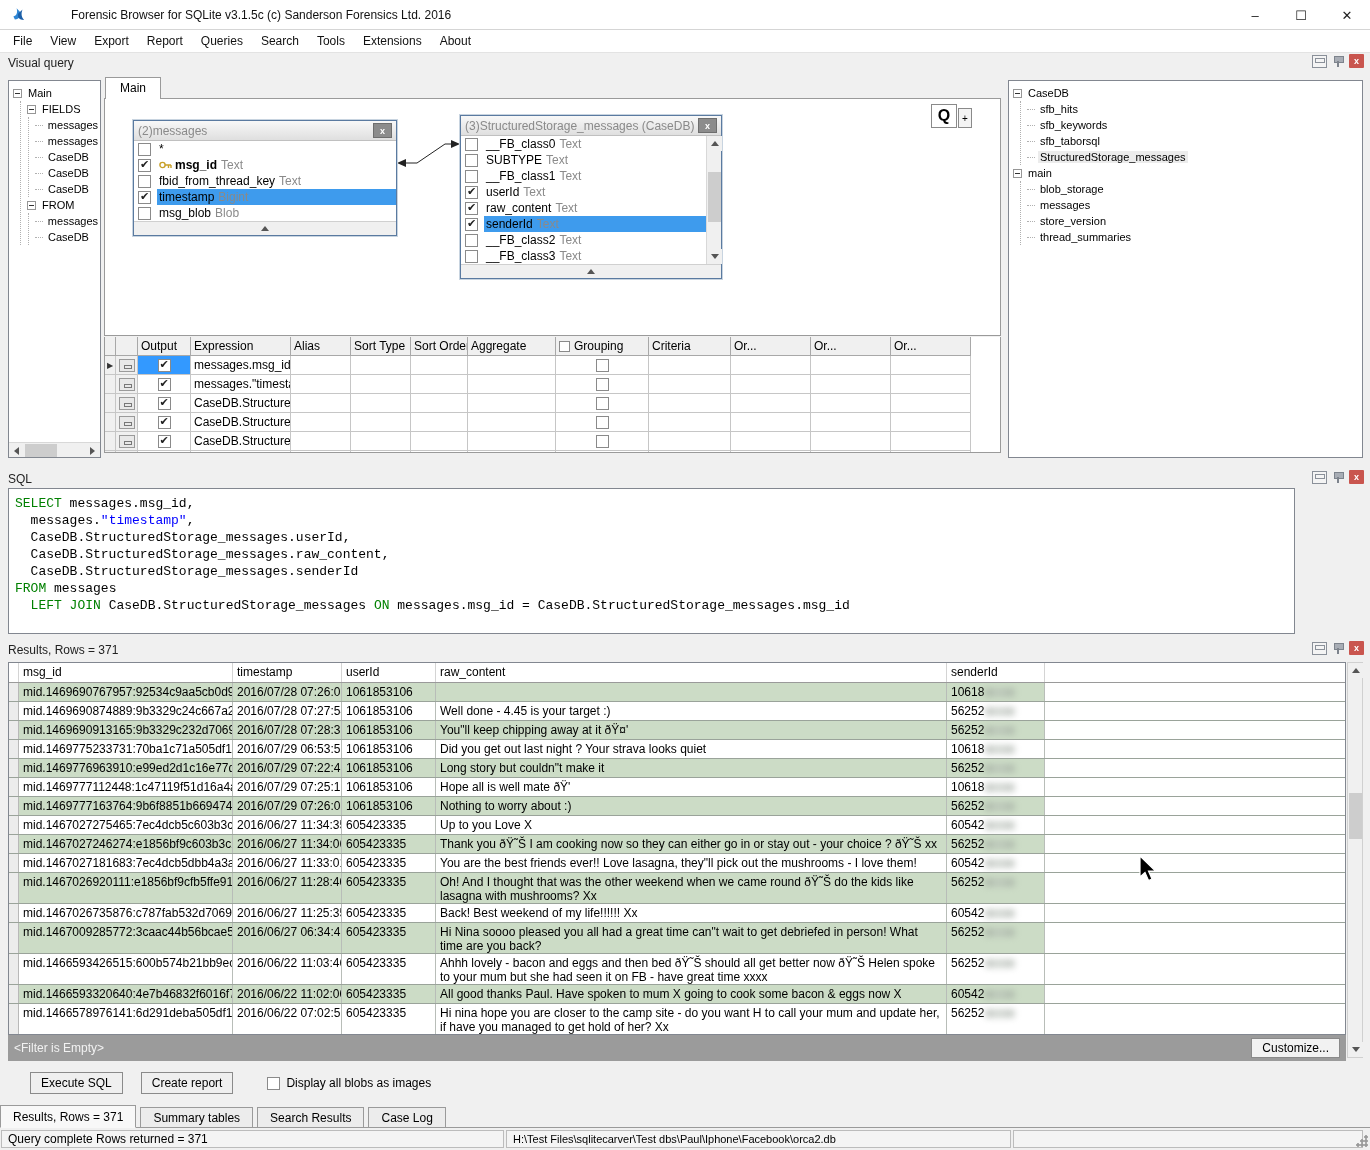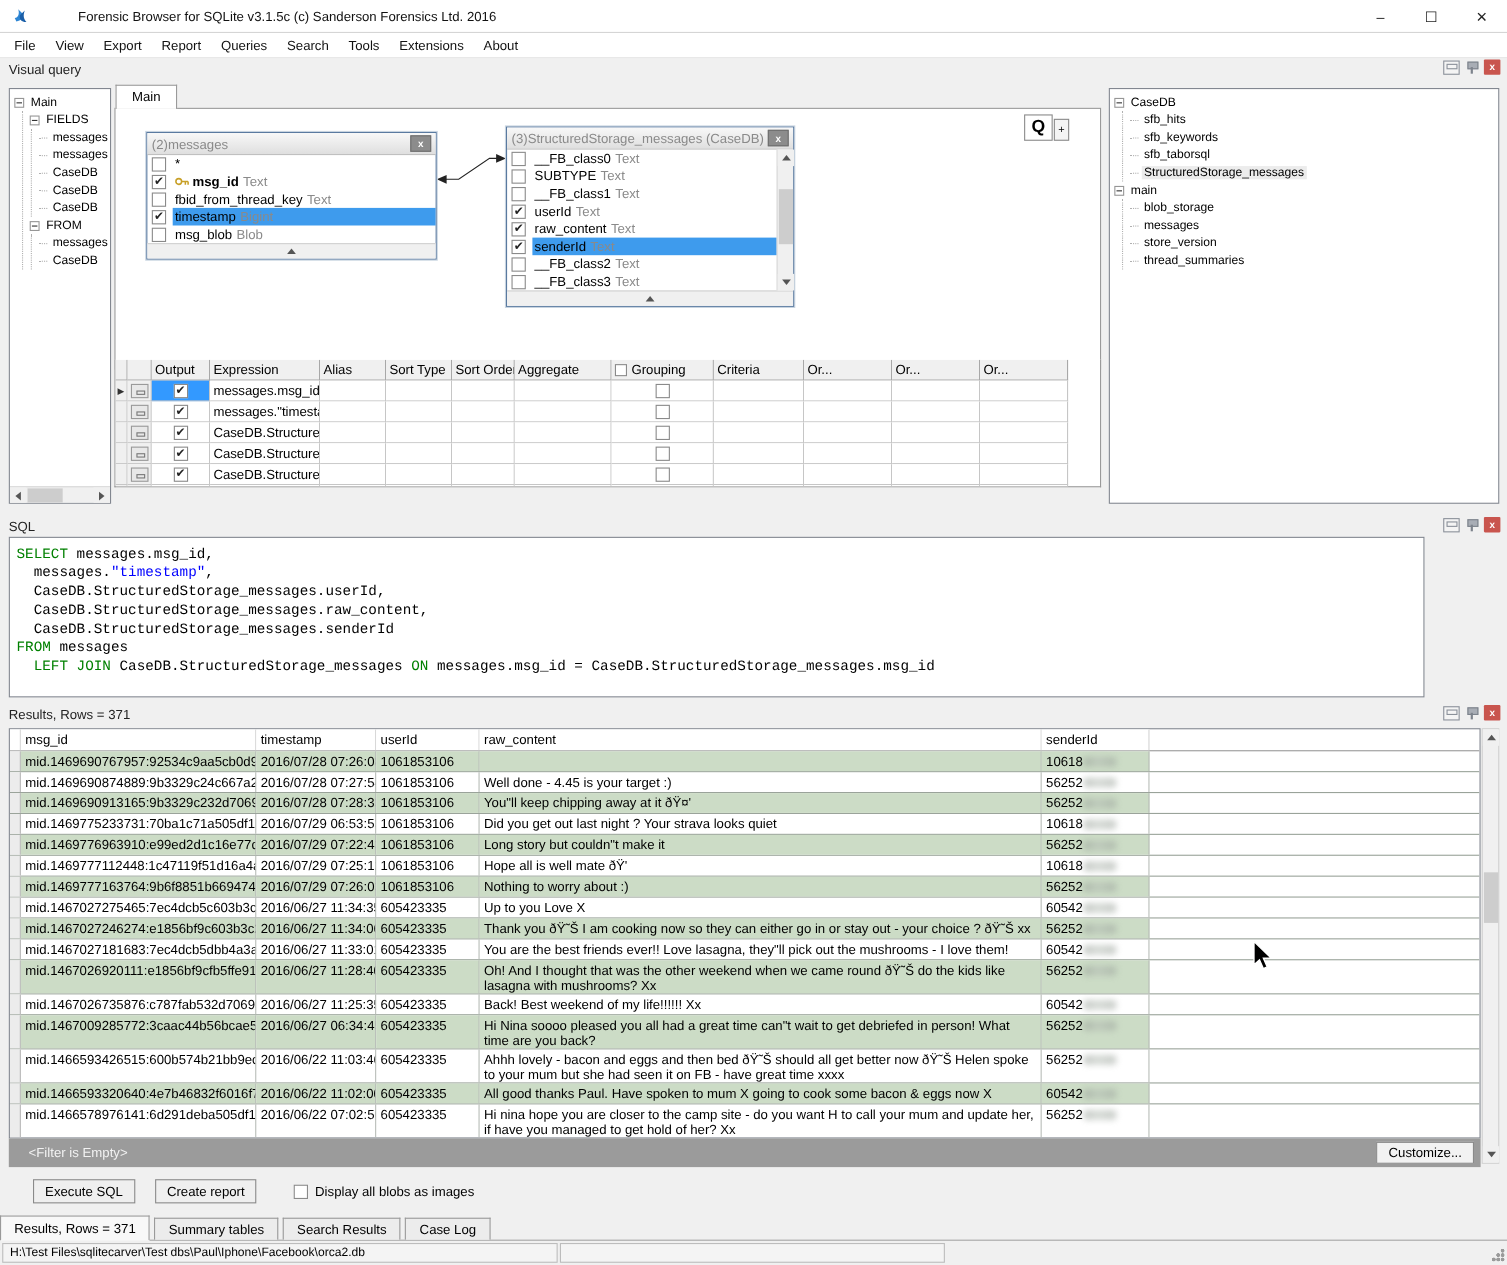--- a/index.html
+++ b/index.html
@@ -48,21 +48,21 @@
   .tri.left  { border-width:4px 5px 4px 0; border-color:transparent #555 transparent transparent; }
   .tri.right { border-width:4px 0 4px 5px; border-color:transparent transparent transparent #555; }
   .tri.up    { border-width:0 4px 5px 4px; border-color:transparent transparent #555 transparent; }
   .tri.down  { border-width:5px 4px 0 4px; border-color:#555 transparent transparent transparent; }
   .hthumb { position:absolute; left:16px; top:1px; width:32px; height:13px; background:#cdcdcd; }
 
   
   #center-panel { position:absolute; left:104px; top:77px; width:897px; height:383px; }
   .tab-main { position:absolute; left:1px; top:0; height:22px; padding:3px 14px; background:#fff; border:1px solid #9a9a9a; border-bottom:none; font-size:12px; z-index:3; }
   #surface { position:absolute; left:0; top:21px; width:897px; height:238px; background:#fff; border:1px solid #9a9a9a; }
-  #designer-grid { position:absolute; left:0; top:250px; width:897px; height:116px; background:#fff; border:1px solid #9a9a9a; border-top:none; overflow:hidden; }
+  #designer-grid { position:absolute; left:0; top:260px; width:897px; height:116px; background:#fff; border:1px solid #9a9a9a; border-top:none; overflow:hidden; }
 
   .tbox { position:absolute; background:#fff; border:1px solid #5a7aa0; box-shadow:0 0 0 1px #c8d4e0; }
   .tbox-header { height:20px; background:linear-gradient(#f8f8f8,#dfdfdf); border-bottom:1px solid #c0c0c0; display:flex; align-items:center; padding:0 4px; }
   .tbox-title { color:#8a8a8a; font-size:12px; flex:1; overflow:hidden; white-space:nowrap; }
   .tbox-close { width:19px; height:15px; background:#8c8c8c; color:#fff; font-size:9px; font-weight:bold; display:flex; align-items:center; justify-content:center; border:1px solid #6e6e6e; }
   .tbox-body { position:relative; }
   .tfield { display:flex; align-items:center; height:16px; padding-left:4px; font-size:12px; white-space:nowrap; }
   .tfield .cb { margin-right:6px; }
   .tfield.sel .frow { background:#3e9bed; }
   .frow { display:flex; align-items:center; flex:1; height:16px; padding-left:2px; }
@@ -111,21 +111,21 @@
   .c-raw { width:511px; flex:0 0 511px; }
   .c-sender { width:98px; flex:0 0 98px; white-space:nowrap; position:relative; }
   .r-row.green .r-cell:not(.r-gutter) { background:#ccdcc6; }
   .blurblob { display:inline-block; width:30px; height:9px; margin-left:1px; border-radius:4px; background:linear-gradient(90deg,#8d958d,#b5bdb5 40%,#9aa29a); filter:blur(3px); opacity:.55; vertical-align:middle; }
 
   
   #res-vscroll { position:absolute; left:1347px; top:662px; width:16px; height:396px; background:#f0f0f0; border:1px solid #d0d0d0; }
 
   
   #filter-bar { position:absolute; left:8px; top:1035px; width:1338px; height:26px; background:#9b9b9b; display:flex; align-items:center; }
-  #filter-text { color:#f2f2f2; padding-left:18px; font-size:12px; }
+  #filter-text { color:#f2f2f2; padding-left:6px; font-size:12px; }
   #customize-btn { position:absolute; right:6px; top:3px; height:20px; padding:0 10px; background:#f2f2f2; border:1px solid #8a8a8a; font-size:12px; display:flex; align-items:center; }
 
   
   #action-row { position:absolute; left:0; top:1066px; width:1370px; height:34px; display:flex; align-items:center; }
   .push-btn { height:22px; padding:0 10px; background:#efefef; border:1px solid #8a8a8a; font-size:12px; display:flex; align-items:center; }
   #exec-btn { margin-left:30px; }
   #report-btn { margin-left:18px; }
   .chk-wrap { display:flex; align-items:center; margin-left:34px; gap:6px; }
 
   
@@ -750,20 +750,21 @@
 </div>
 
 <div id="tabstrip">
     <div class="btab active">Results, Rows = 371</div>
     <div class="btab">Summary tables</div>
     <div class="btab">Search Results</div>
     <div class="btab">Case Log</div>
   </div>
 
 <div id="statusbar">
+  <div class="status-pane" id="status-msg">Query complete Rows returned = 371</div>
   <div class="status-pane" id="status-path">H:\Test Files\sqlitecarver\Test dbs\Paul\Iphone\Facebook\orca2.db</div>
   <div class="status-pane" id="status-right"></div>
   <div class="grip"></div>
 </div>
 
 <svg id="cursor" width="22" height="28" viewBox="0 0 22 28">
   <path d="M2 1 L2 22 L7 17.5 L10.5 25.5 L14 24 L10.5 16 L17.5 16 Z" fill="#000" stroke="#fff" stroke-width="1.2"></path>
 </svg>
 
 </body></html>

